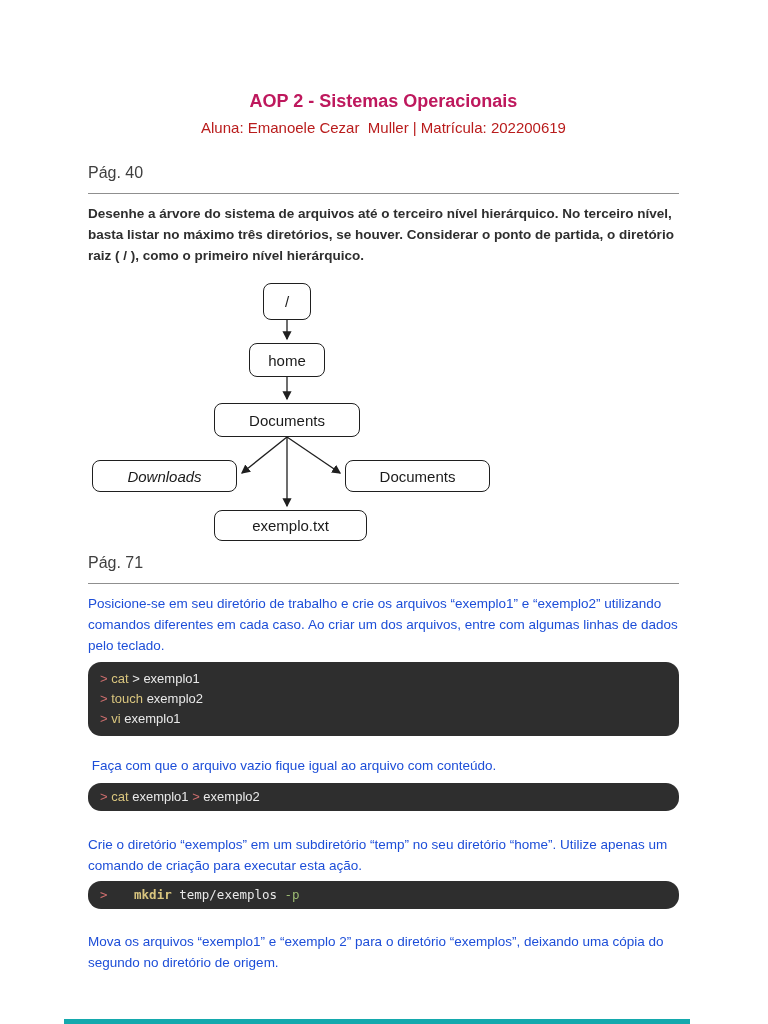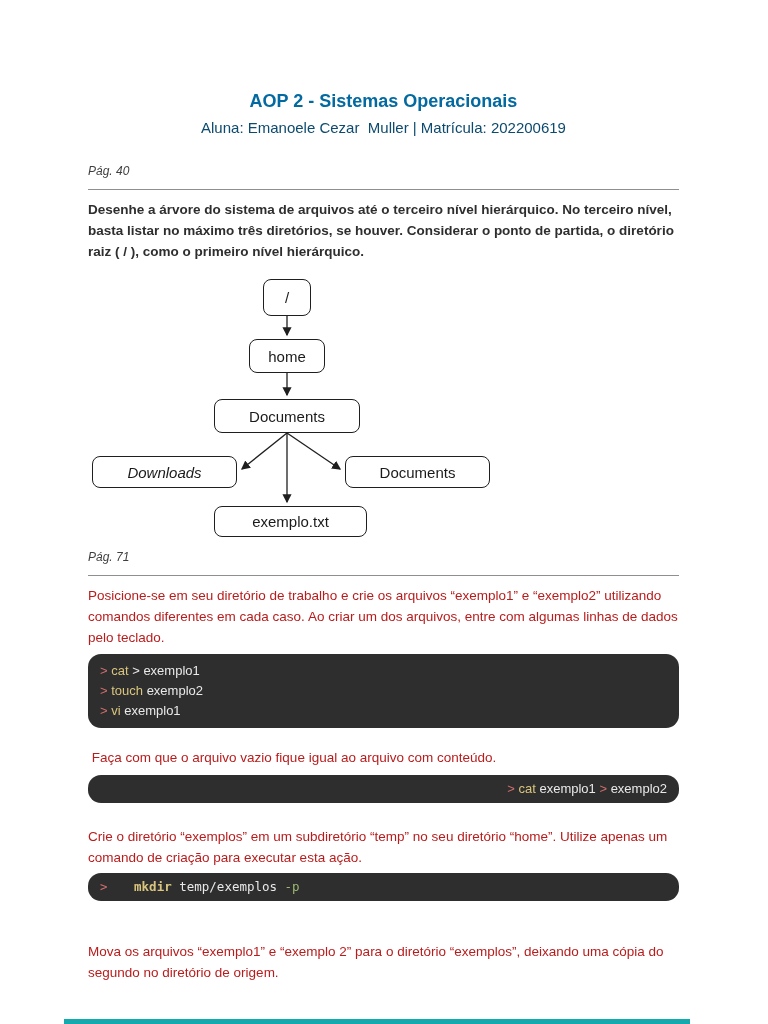--- a/index.html
+++ b/index.html
@@ -18,46 +18,45 @@
     left: 88px;
     top: 0;
     width: 591px;
   }
   .doc-title {
     margin-top: 90px;
     text-align: center;
     font-size: 18px;
     line-height: 22px;
     font-weight: 700;
-    color: #0369a1;
+    color: #be185d;
   }
   .doc-subtitle {
     margin-top: 6px;
     text-align: center;
     font-size: 15px;
     line-height: 20px;
-    color: #0c4a6e;
+    color: #b91c1c;
     white-space: pre-wrap;
   }
   .page-ref {
     margin-top: 26px;
-    font-style: italic;
-    font-size: 12px;
+    font-size: 16px;
     color: #3f3f3f;
   }
   .rule {
     border: none;
     border-top: 1px solid #8f8f8f;
     margin-top: 11px;
   }
   .para {
     margin-top: 9px;
     font-size: 13.5px;
     line-height: 21px;
-    color: #b91c1c;
+    color: #1d4ed8;
     white-space: pre-wrap;
   }
   .para.bold { font-weight: 700; color: #2e2e2e; }
 
   
   .diagram {
     position: relative;
     margin-top: 14px;
     width: 591px;
     height: 268px;
@@ -79,35 +78,35 @@
   .code {
     background: #2e2e2e;
     border-radius: 13px;
     padding: 7px 12px;
     font-size: 13px;
     line-height: 20px;
     color: #e9e9e9;
   }
   .code .line { white-space: pre; }
   .code1 { margin-top: 6px; }
-  .code2 { margin-top: 7px; padding: 4px 12px; text-align: right; }
+  .code2 { margin-top: 7px; padding: 4px 12px; }
   .code3 {
     margin-top: 5px; padding: 4px 12px;
     font-family: "DejaVu Sans Mono", "Liberation Mono", monospace;
     font-size: 12.5px;
   }
   .tok-p { color: #cf6e6e; }
   .tok-c { color: #d9c57e; }
   .tok-c.b { font-weight: 700; margin-left: 19px; }
   .tok-w { color: #e9e9e9; }
   .tok-g { color: #9cbb72; }
 
   .task-gap1 { margin-top: 19px; }
   .task-gap2 { margin-top: 23px; }
-  .task-gap3 { margin-top: 40px; }
+  .task-gap3 { margin-top: 22px; }
 
   .teal-strip {
     position: absolute;
     left: 64px;
     bottom: 0;
     width: 626px;
     height: 5px;
     background: #14a9ad;
   }
 </style>

